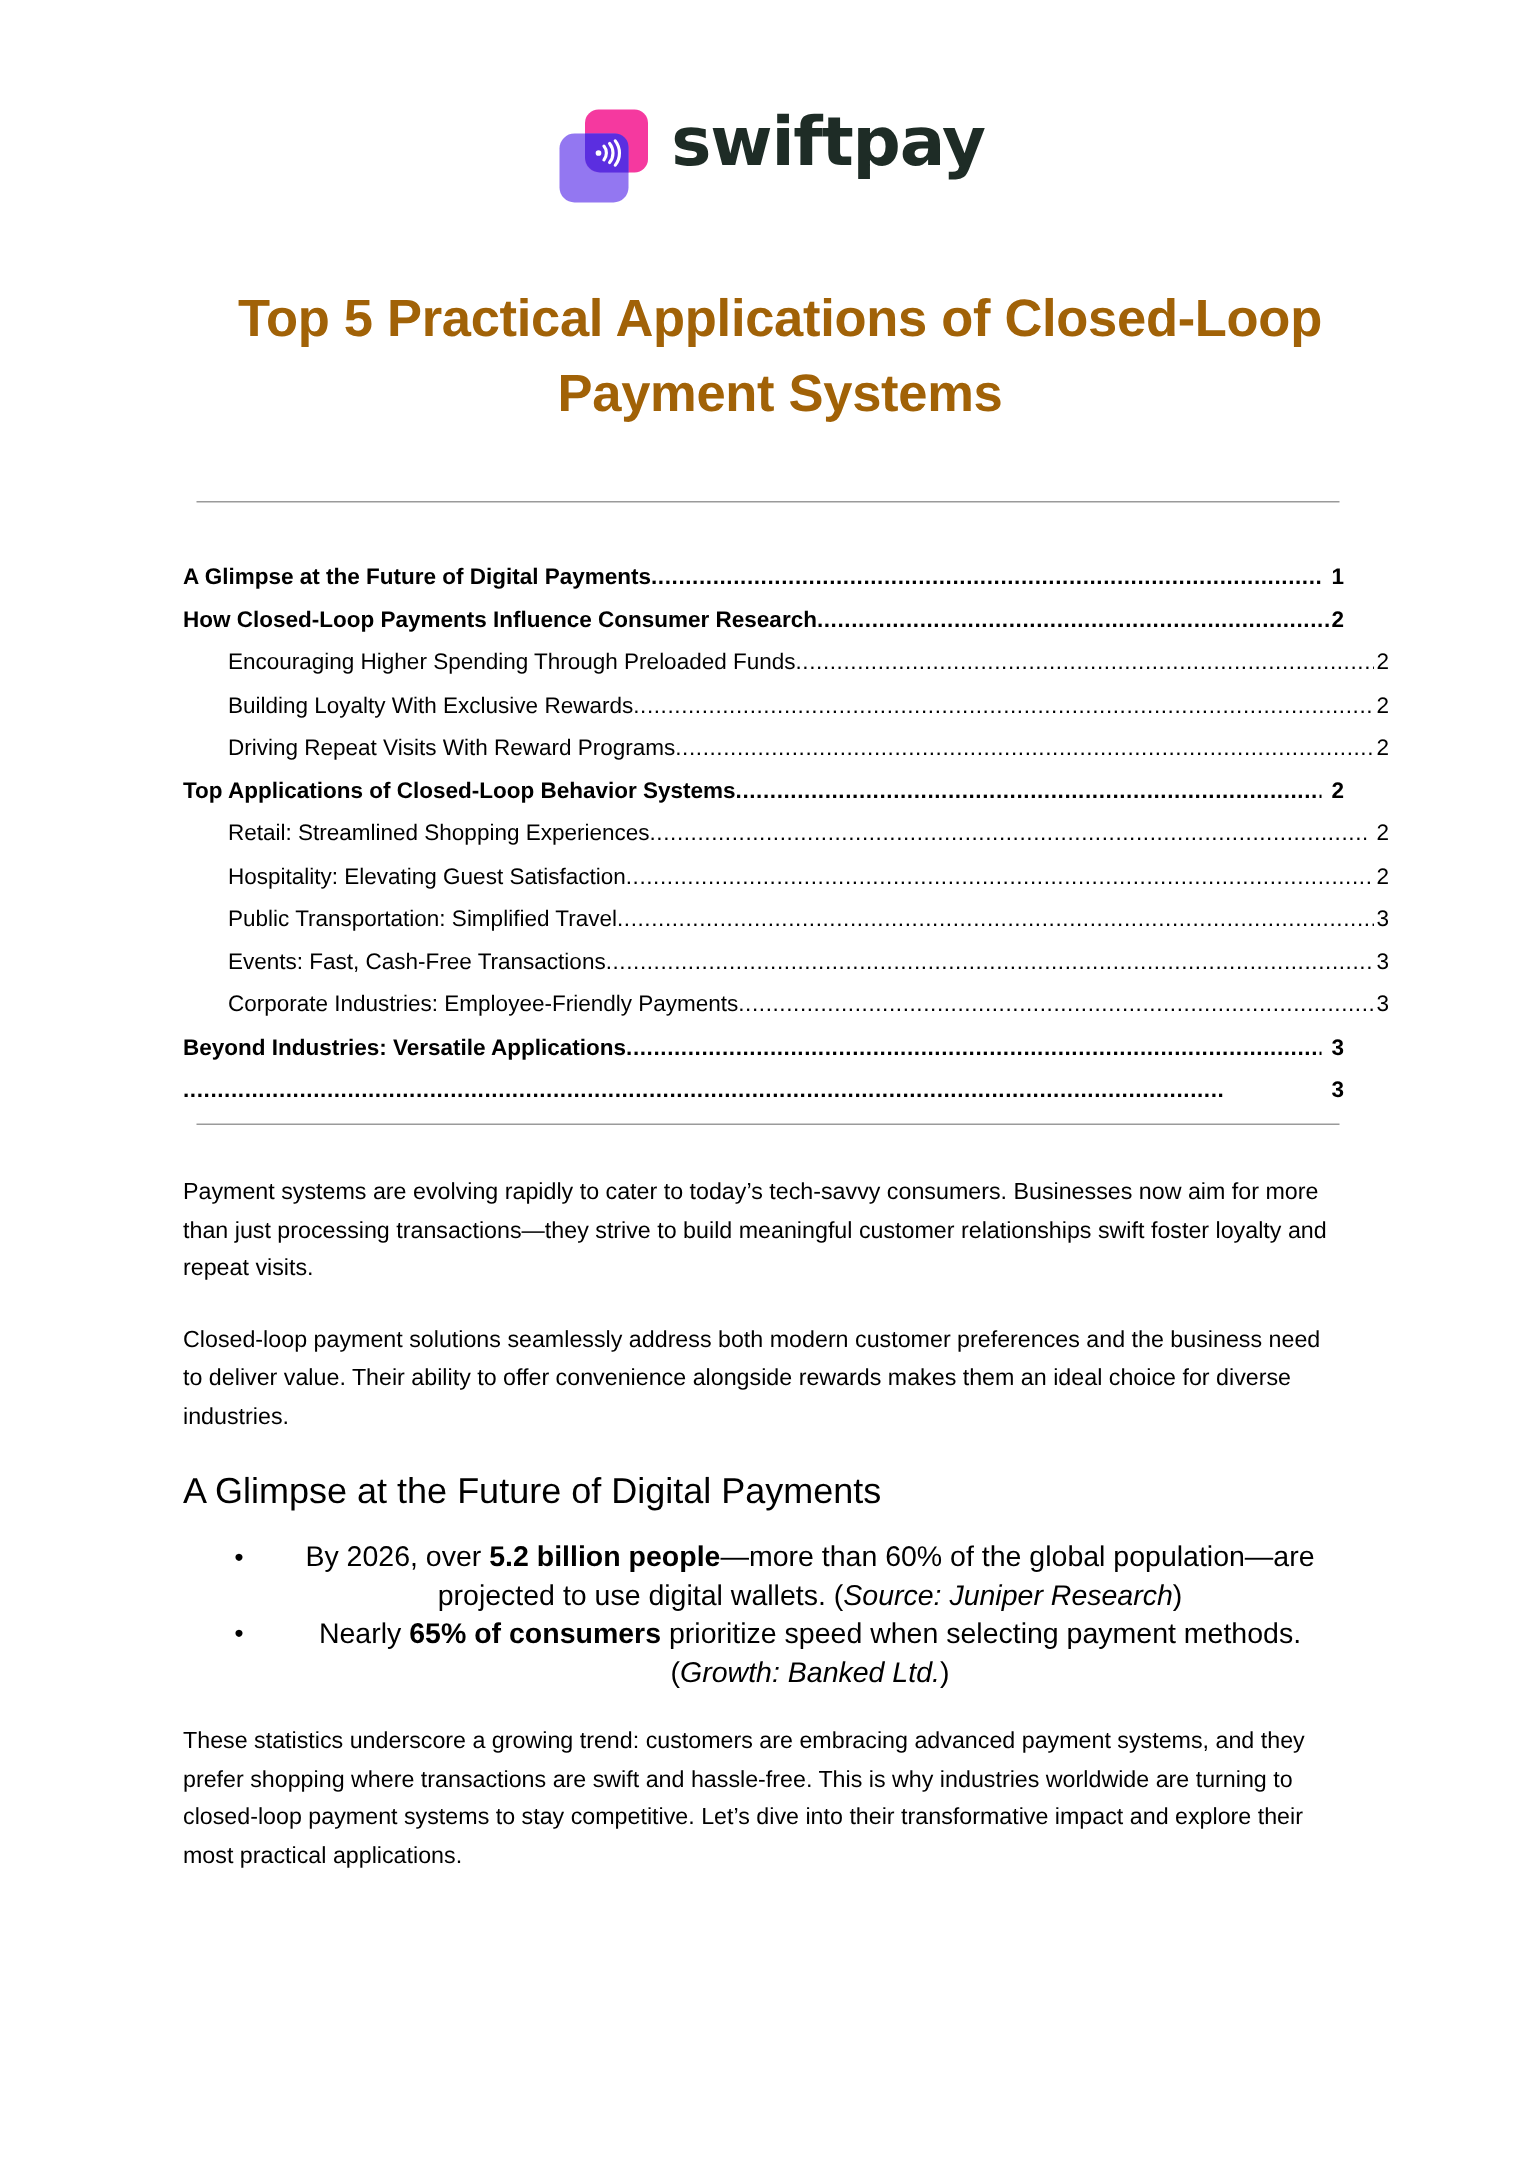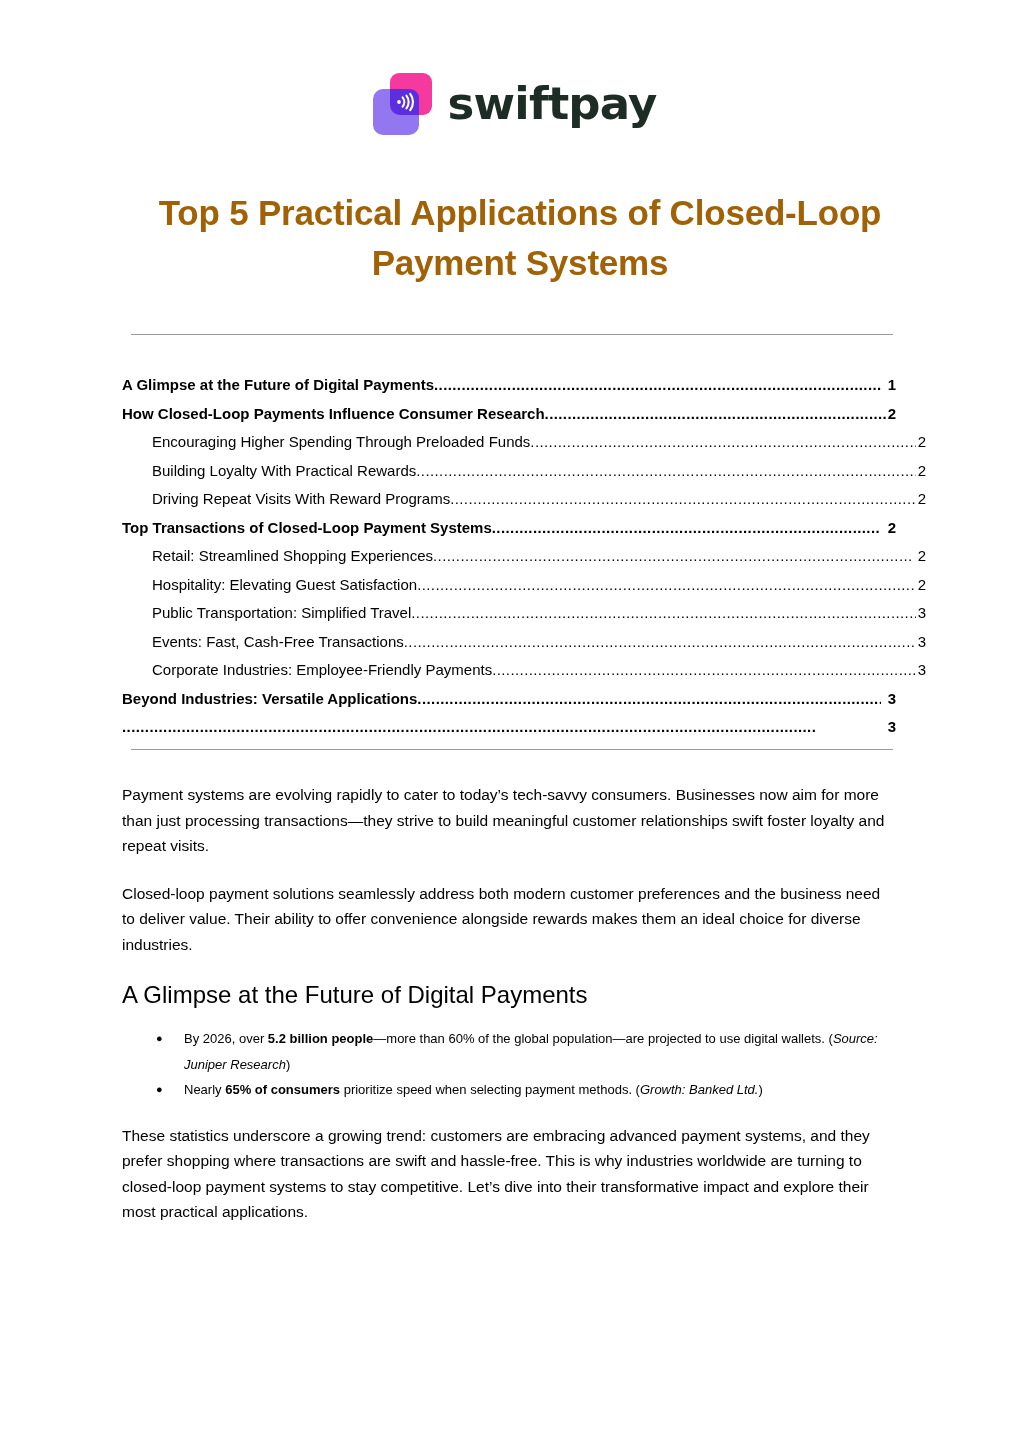--- a/index.html
+++ b/index.html
@@ -21,21 +21,21 @@
     overflow: hidden;
   }
 
   
   .logo-block {
     position: absolute;
     left: 0;
     top: 72px;
     width: 1024px;
     display: flex;
-    align-items: center;
+    align-items: flex-start;
     justify-content: center;
   }
   .logo-mark {
     position: relative;
     width: 66px;
     height: 66px;
     margin-right: 14px;
     flex: 0 0 auto;
   }
   .logo-sq-pink {
@@ -168,24 +168,25 @@
     line-height: 1.3;
     color: #000;
   }
   ul.bullets {
     margin: 0 0 20px 0;
     padding: 0;
     list-style: none;
   }
   ul.bullets > li {
     position: relative;
-    font-size: 13px;
+    font-size: 19px;
     line-height: 25.5px;
     padding-left: 62px;
     margin-bottom: 0;
+    text-align: center;
   }
   ul.bullets > li::before {
     content: "\25CF";
     position: absolute;
     left: 34px;
     top: -0.5px;
     font-size: 11px;
     line-height: 25.5px;
     color: #000;
   }
@@ -226,31 +227,31 @@
         <span class="toc-label">How Closed-Loop Payments Influence Consumer Research</span>
         <span class="toc-dots"></span>
         <span class="toc-page">2</span>
       </div>
       <div class="toc-row level-2">
         <span class="toc-label">Encouraging Higher Spending Through Preloaded Funds</span>
         <span class="toc-dots"></span>
         <span class="toc-page">2</span>
       </div>
       <div class="toc-row level-2">
-        <span class="toc-label">Building Loyalty With Practical Rewards</span>
+        <span class="toc-label">Building Loyalty With Exclusive Rewards</span>
         <span class="toc-dots"></span>
         <span class="toc-page">2</span>
       </div>
       <div class="toc-row level-2">
         <span class="toc-label">Driving Repeat Visits With Reward Programs</span>
         <span class="toc-dots"></span>
         <span class="toc-page">2</span>
       </div>
       <div class="toc-row level-1 gap">
-        <span class="toc-label">Top Transactions of Closed-Loop Payment Systems</span>
+        <span class="toc-label">Top Applications of Closed-Loop Behavior Systems</span>
         <span class="toc-dots"></span>
         <span class="toc-page">2</span>
       </div>
       <div class="toc-row level-2 gap">
         <span class="toc-label">Retail: Streamlined Shopping Experiences</span>
         <span class="toc-dots"></span>
         <span class="toc-page">2</span>
       </div>
       <div class="toc-row level-2">
         <span class="toc-label">Hospitality: Elevating Guest Satisfaction</span>

